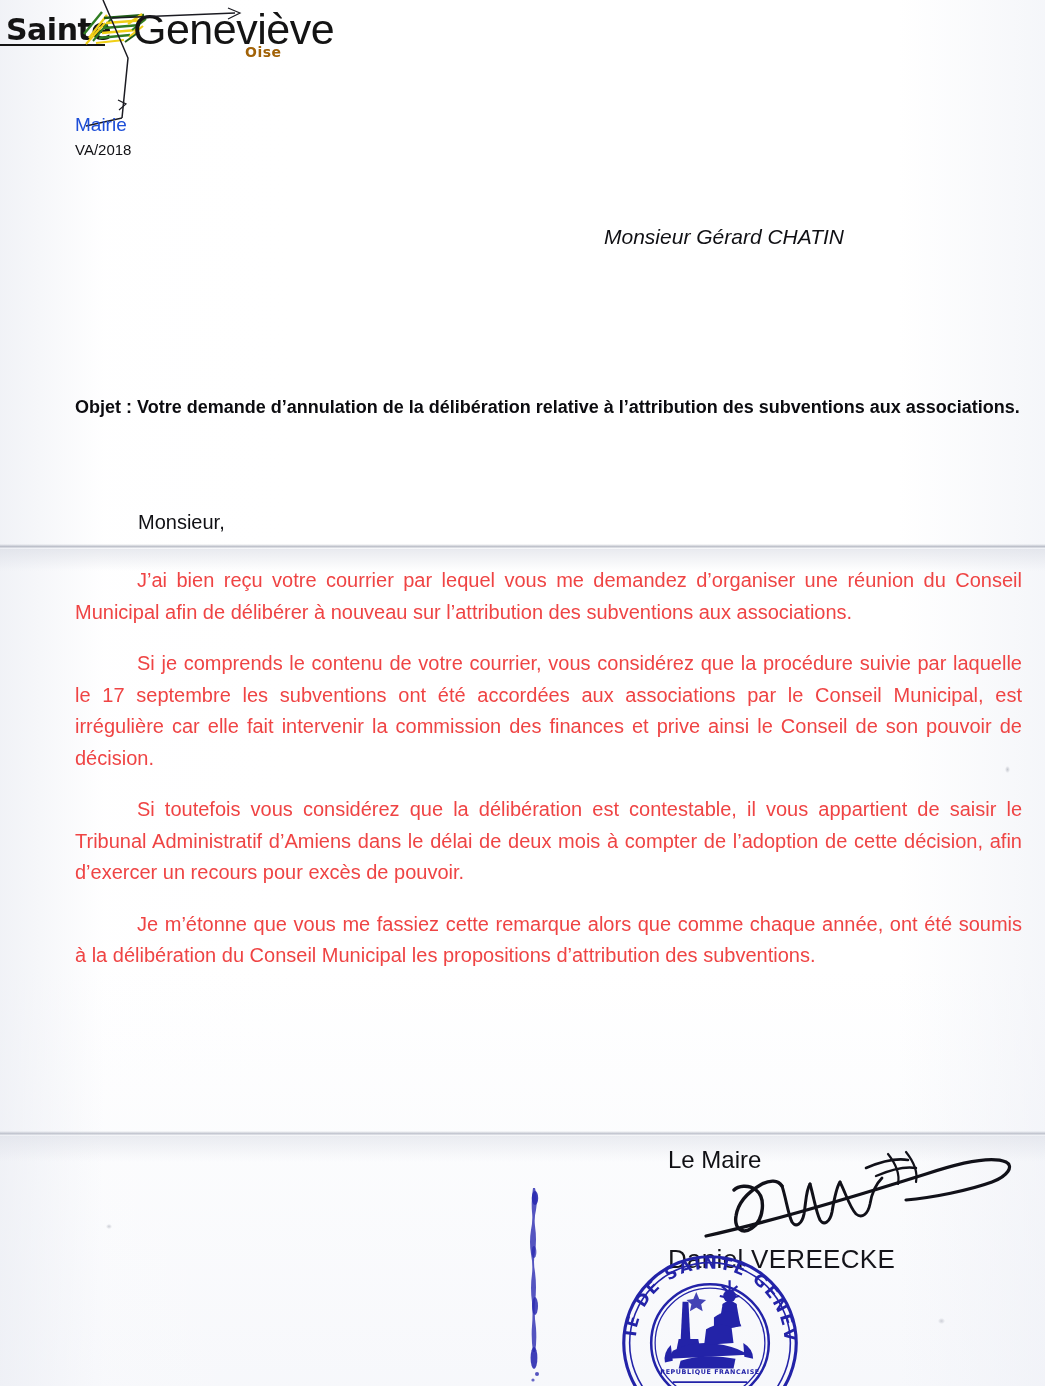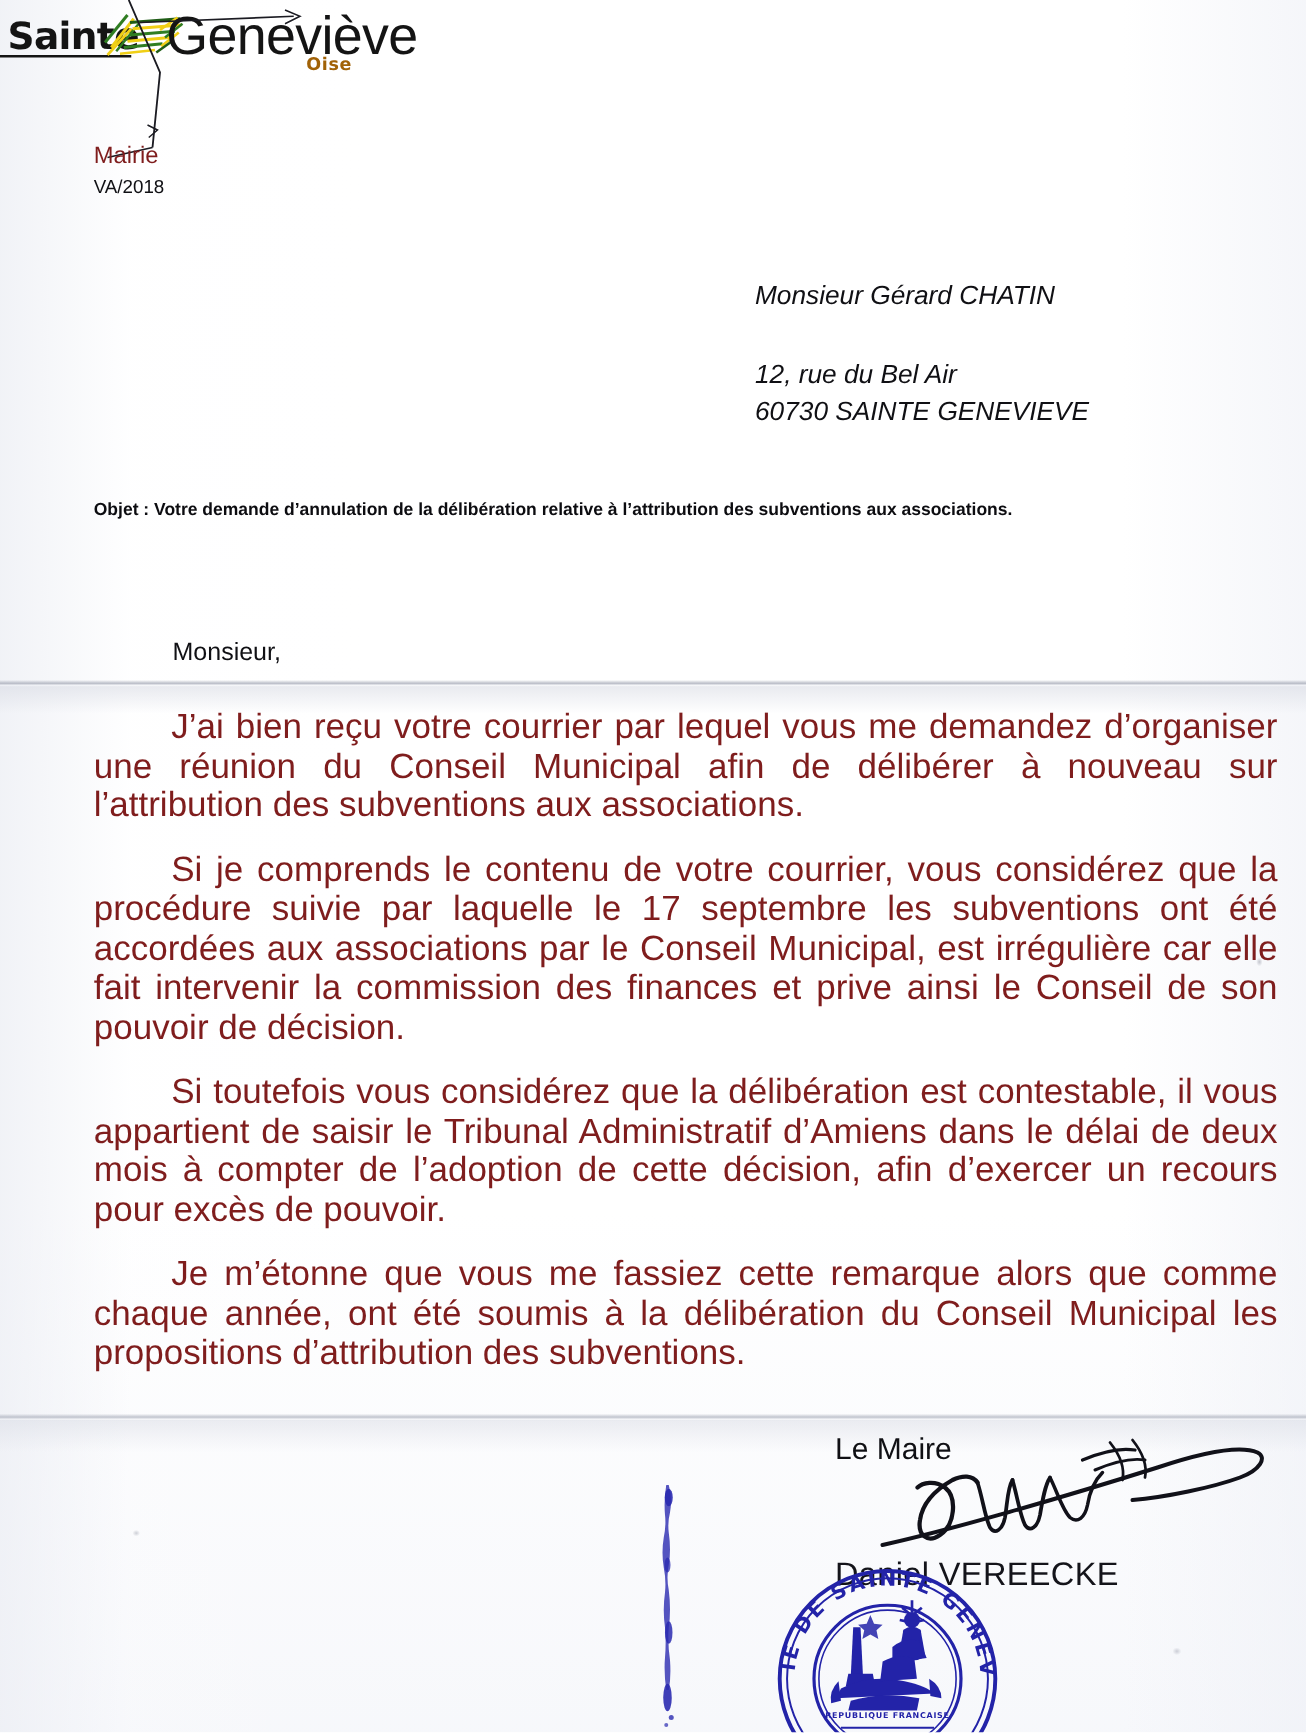--- a/index.html
+++ b/index.html
@@ -118,21 +118,21 @@
   }
 
   
   .ref-block {
     position: absolute;
     left: 75px;
     top: 113px;
   }
   .ref-mairie {
     font-size: 19px;
-    color: #7f1d1d;
+    color: #1d4ed8;
     line-height: 24px;
   }
   .ref-code {
     font-size: 15px;
     color: #101014;
     line-height: 22px;
     margin-top: 2px;
   }
 
   
@@ -161,43 +161,43 @@
   .recipient .addr div {
     line-height: 30px;
   }
 
   
   .objet {
     position: absolute;
     left: 75px;
     top: 392px;
     width: 945px;
-    font-size: 14px;
+    font-size: 18px;
     font-weight: bold;
     line-height: 31px;
     color: #0c0c10;
     font-family: "Liberation Sans", sans-serif;
   }
 
   
   .salutation {
     position: absolute;
     left: 138px;
     top: 511px;
     font-size: 20px;
     color: #101014;
   }
   .body-text {
     position: absolute;
     left: 75px;
     top: 565px;
     width: 947px;
-    font-size: 28px;
+    font-size: 20px;
     line-height: 31.5px;
-    color: #7f1d1d;
+    color: #ef4444;
     text-align: justify;
     text-justify: inter-word;
   }
   .body-text p {
     margin: 0 0 20px 0;
     text-indent: 62px;
   }
   .body-text p:last-child {
     margin-bottom: 0;
   }
@@ -320,24 +320,20 @@
   </svg>
 
   <div class="ref-block">
     <div class="ref-mairie">Mairie</div>
     <div class="ref-code">VA/2018</div>
   </div>
 
 
   <div class="recipient">
     <div>Monsieur Gérard CHATIN</div>
-    <div class="addr">
-      <div>12, rue du Bel Air</div>
-      <div>60730 SAINTE GENEVIEVE</div>
-    </div>
   </div>
 
   <div class="objet">Objet : Votre demande d’annulation de la délibération relative à l’attribution des subventions aux associations.</div>
 
   <div class="salutation">Monsieur,</div>
 
   <div class="body-text">
     <p>J’ai bien reçu votre courrier par lequel vous me demandez d’organiser une réunion du Conseil Municipal afin de délibérer à nouveau sur l’attribution des subventions aux associations.</p>
     <p>Si je comprends le contenu de votre courrier, vous considérez que la procédure suivie par laquelle le 17 septembre les subventions ont été accordées aux associations par le Conseil Municipal, est irrégulière car elle fait intervenir la commission des finances et prive ainsi le Conseil de son pouvoir de décision.</p>
     <p>Si toutefois vous considérez que la délibération est contestable, il vous appartient de saisir le Tribunal Administratif d’Amiens dans le délai de deux mois à compter de l’adoption de cette décision, afin d’exercer un recours pour excès de pouvoir.</p>

